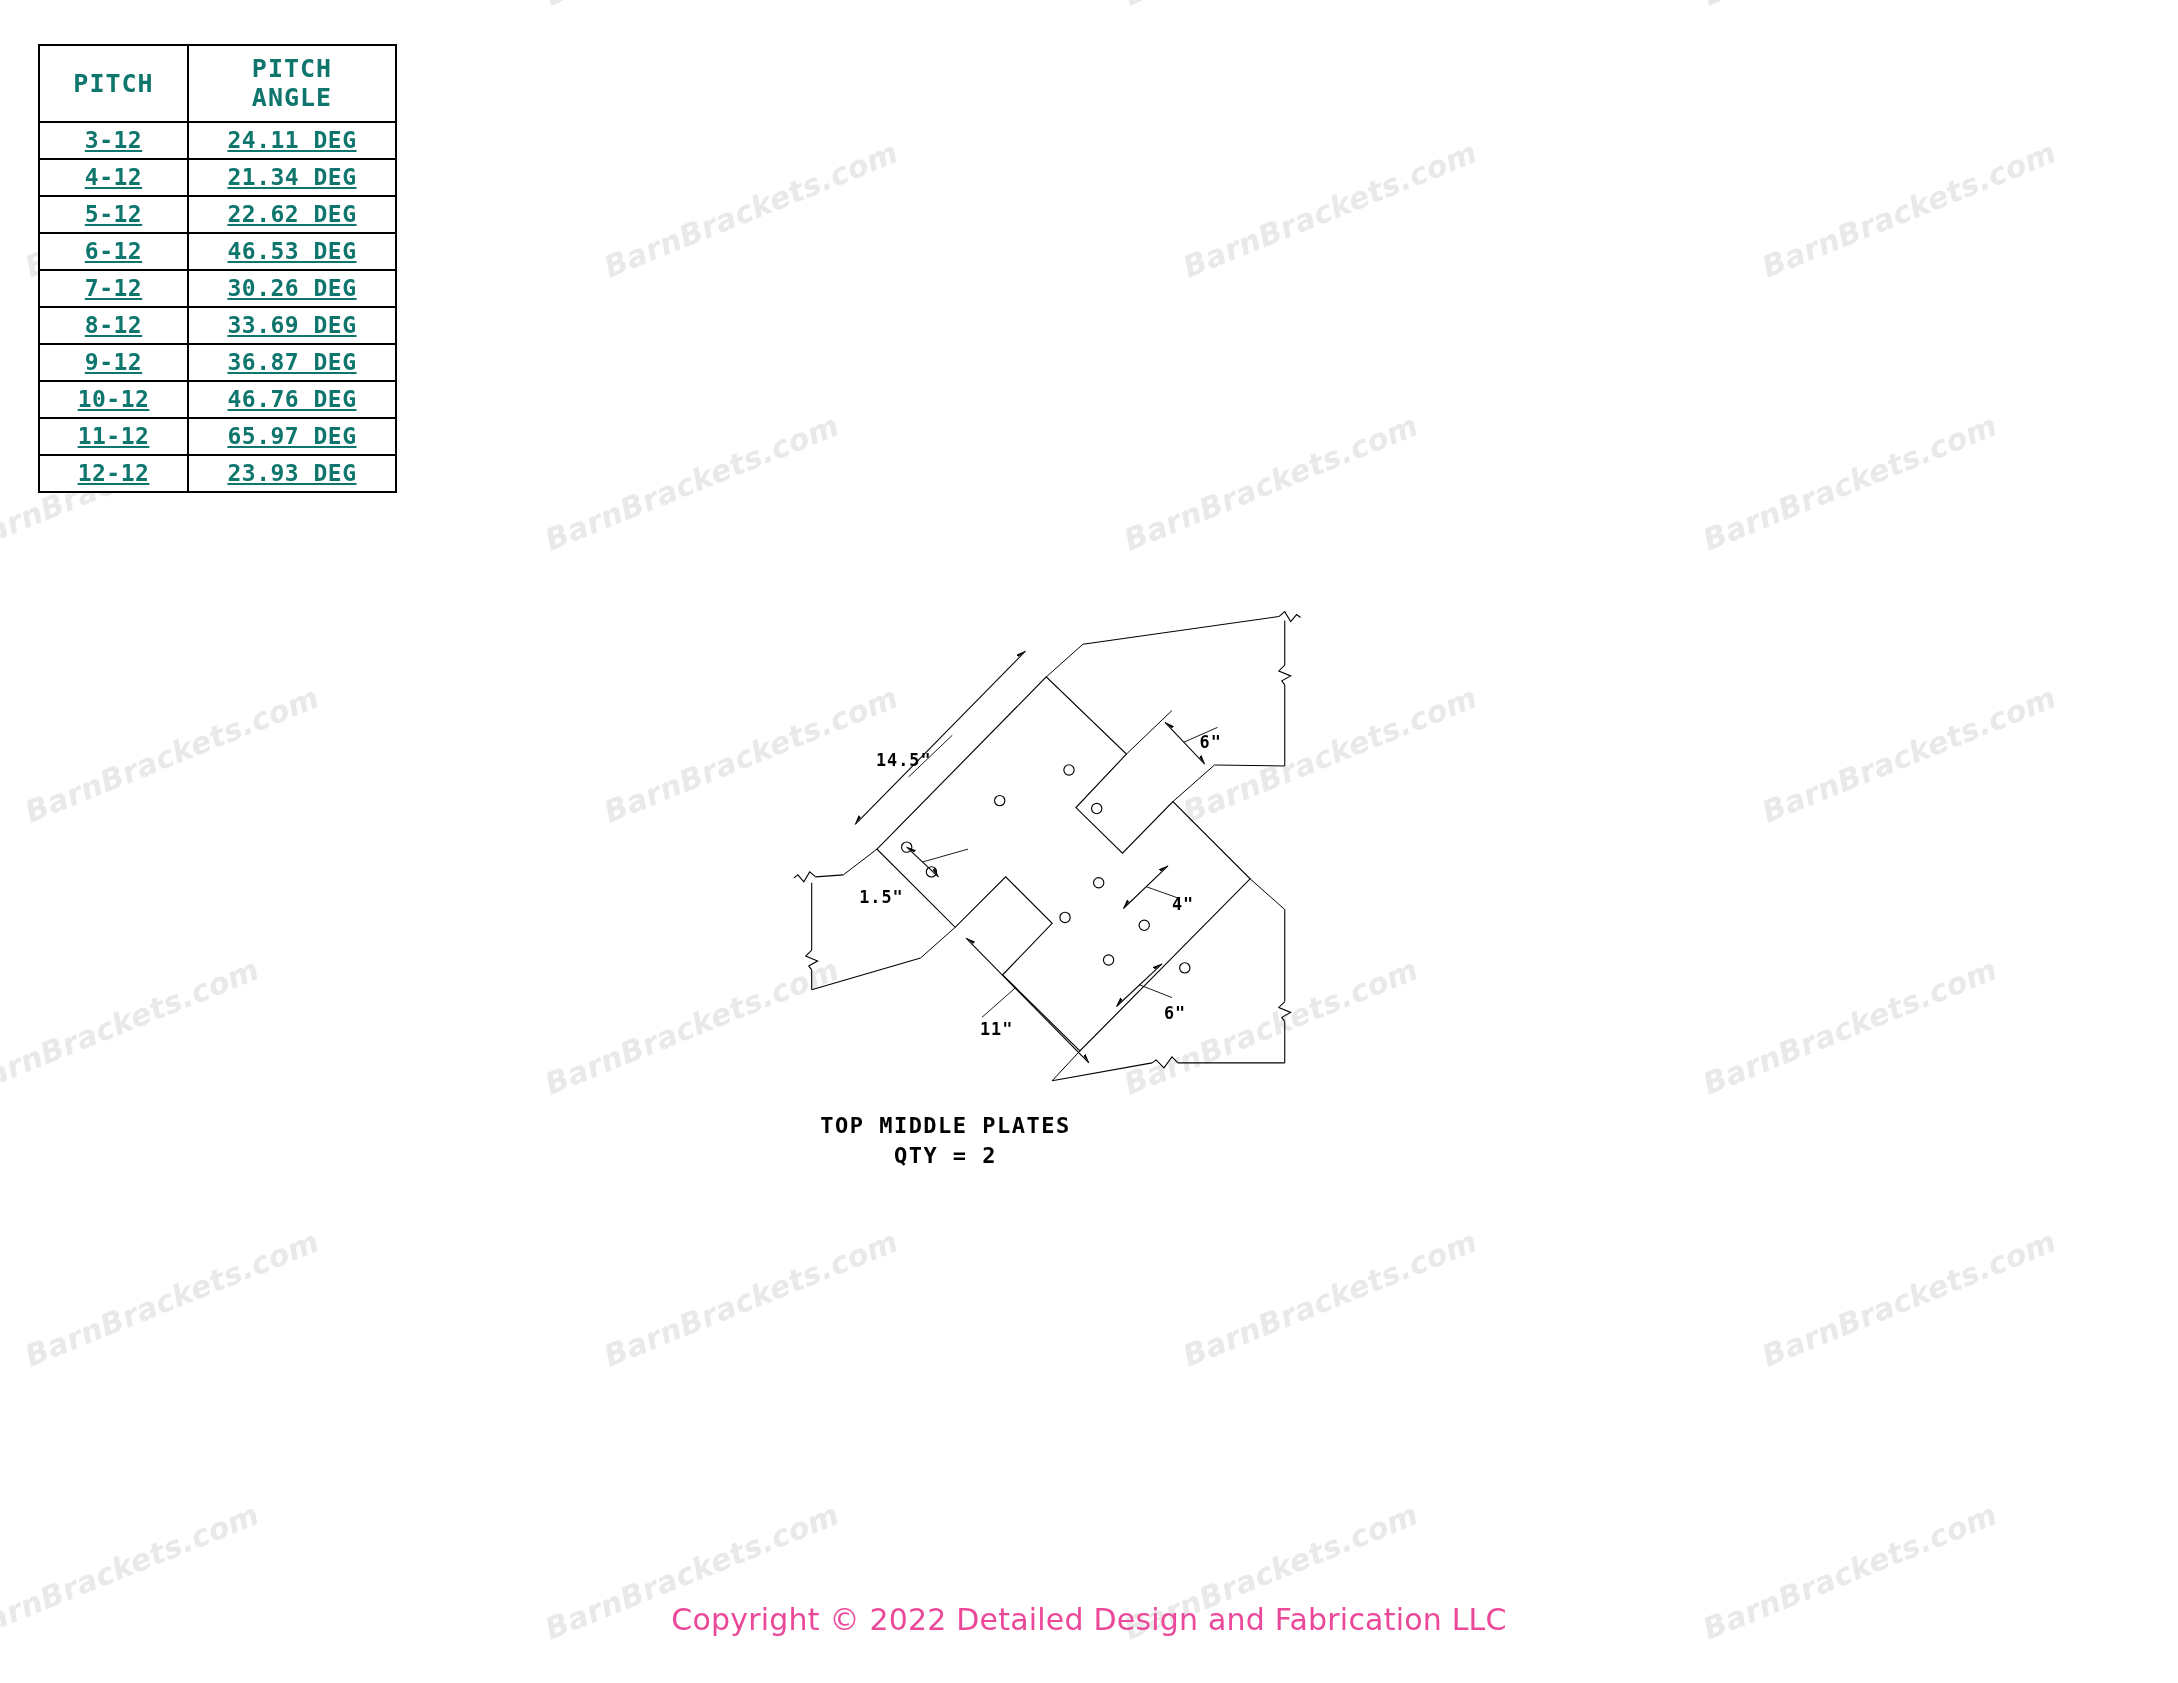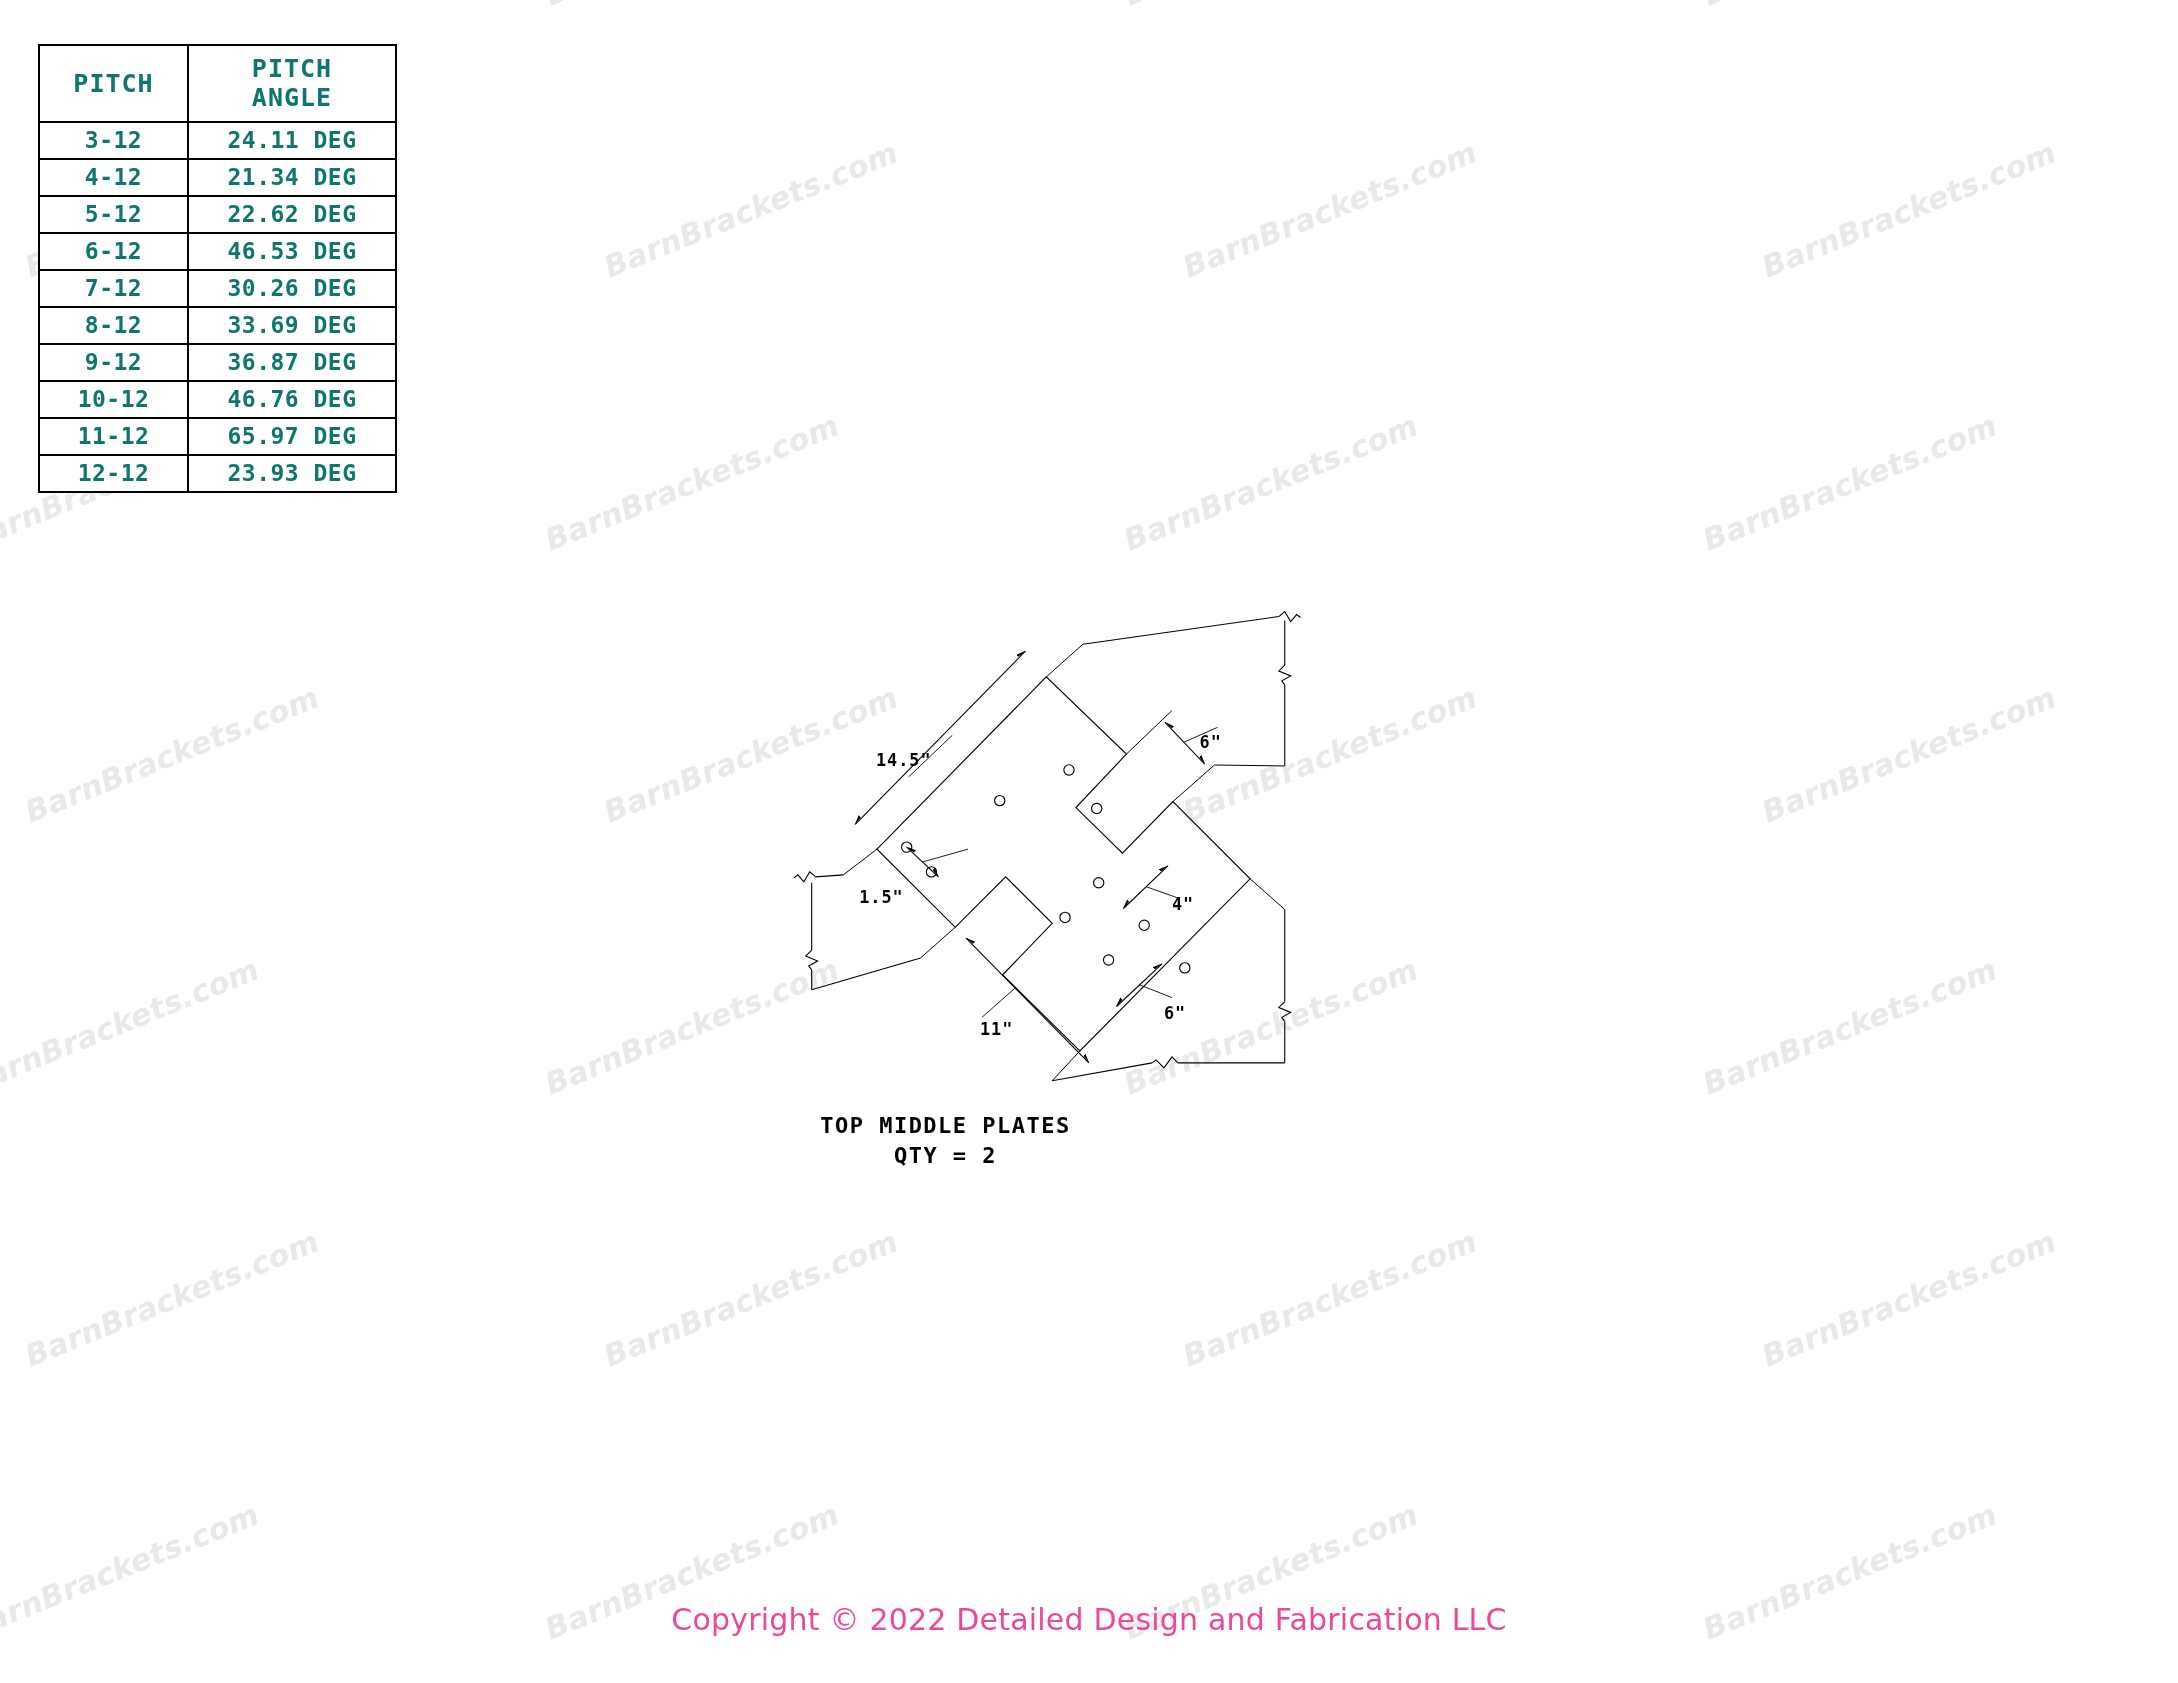--- a/index.html
+++ b/index.html
@@ -60,20 +60,21 @@
   }
   table.pitch-table th {
     font-size: 25px;
     padding: 8px 16px 9px 16px;
     letter-spacing: 1px;
   }
   table.pitch-table td {
     font-size: 23px;
     padding: 4px 14px 5px 14px;
     letter-spacing: 0.5px;
+    text-decoration: underline;
   }
   table.pitch-table td.col-pitch { width: 119px; }
   table.pitch-table td.col-angle { width: 178px; }
 
   
   #drawing-area {
     position: absolute;
     left: 772px;
     top: 574px;
     width: 594px;

